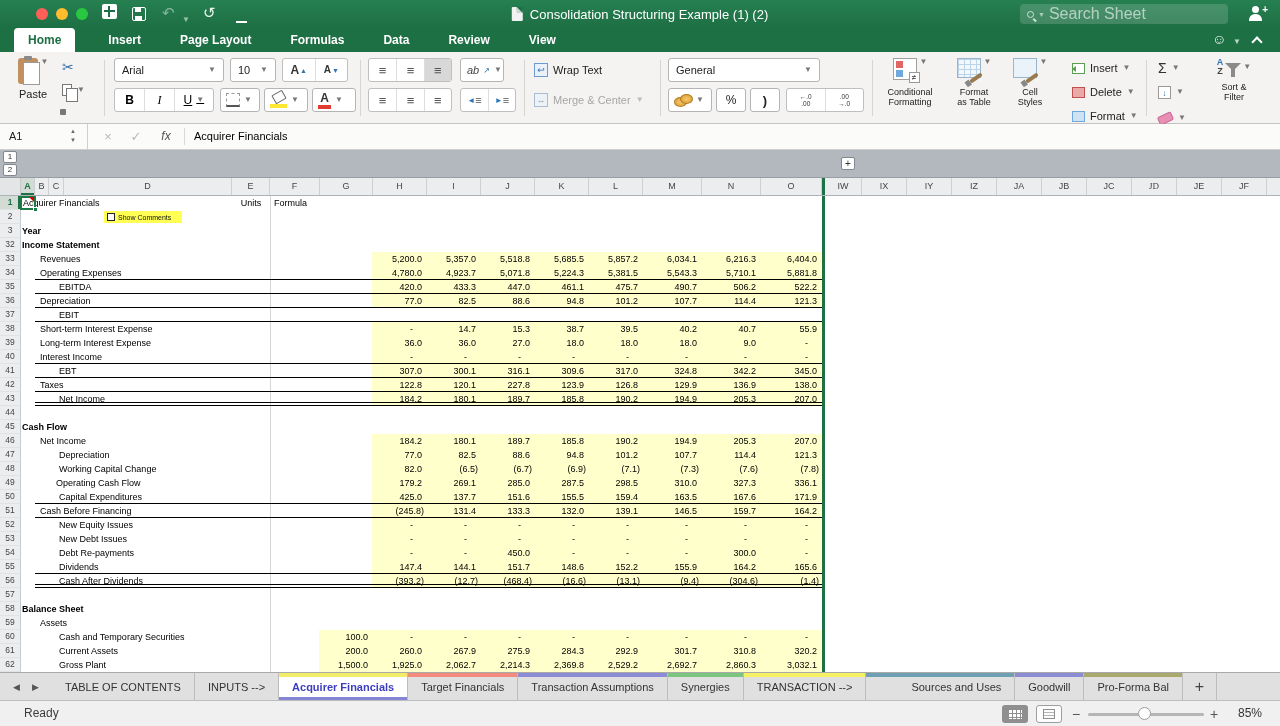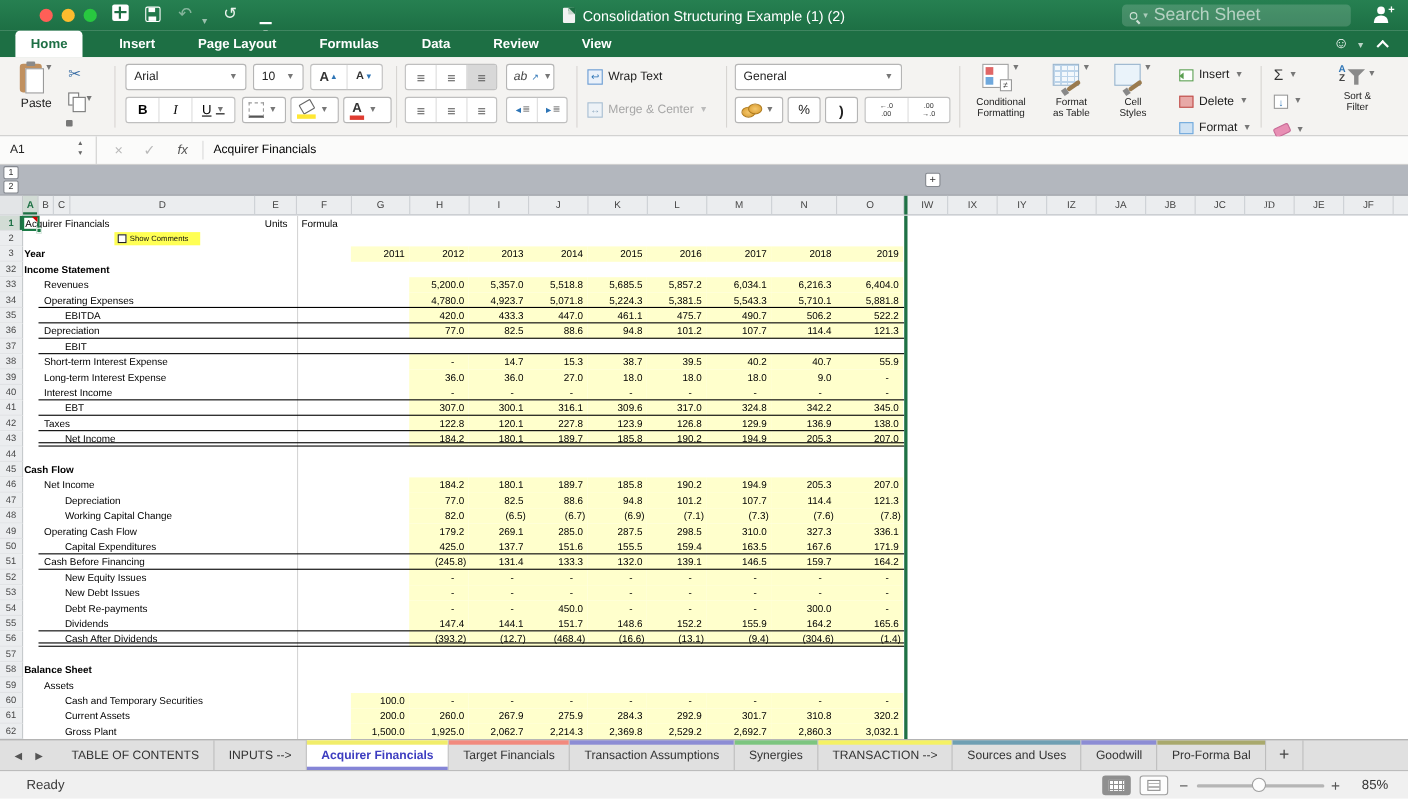--- a/index.html
+++ b/index.html
@@ -496,31 +496,20 @@
         <div id="showc">
           <span class="cbox"></span>
           <span class="ctxt">Show Comments</span>
         </div>
       </div>
     </div>
   <div class="grow">
         <div class="rh">3</div>
         <div class="rl">
           <div class="lab b" style="left: 1px;">Year</div>
-          <div class="cells">
-            <div class="cell ylw" style="width: 53px;">2011</div>
-            <div class="cell ylw" style="width: 54px;">2012</div>
-            <div class="cell ylw" style="width: 54px;">2013</div>
-            <div class="cell ylw" style="width: 54px;">2014</div>
-            <div class="cell ylw" style="width: 54px;">2015</div>
-            <div class="cell ylw" style="width: 54px;">2016</div>
-            <div class="cell ylw" style="width: 59px;">2017</div>
-            <div class="cell ylw" style="width: 59px;">2018</div>
-            <div class="cell ylw" style="width: 61px;">2019</div>
-          </div>
         </div>
       </div>
       <div class="grow">
         <div class="rh">32</div>
         <div class="rl">
           <div class="lab b" style="left: 1px;">Income Statement</div>
         </div>
       </div>
       <div class="grow">
         <div class="rh">33</div>
@@ -763,21 +752,21 @@
             <div class="cell ylw neg" style="width: 54px;">(7.1)</div>
             <div class="cell ylw neg" style="width: 59px;">(7.3)</div>
             <div class="cell ylw neg" style="width: 59px;">(7.6)</div>
             <div class="cell ylw neg" style="width: 61px;">(7.8)</div>
           </div>
         </div>
       </div>
       <div class="grow">
         <div class="rh">49</div>
         <div class="rl">
-          <div class="lab" style="left: 19px;">Operating Cash Flow</div>
+          <div class="lab" style="left: 35px;">Operating Cash Flow</div>
           <div class="cells">
             <div class="cell" style="width: 53px;"></div>
             <div class="cell ylw" style="width: 54px;">179.2</div>
             <div class="cell ylw" style="width: 54px;">269.1</div>
             <div class="cell ylw" style="width: 54px;">285.0</div>
             <div class="cell ylw" style="width: 54px;">287.5</div>
             <div class="cell ylw" style="width: 54px;">298.5</div>
             <div class="cell ylw" style="width: 59px;">310.0</div>
             <div class="cell ylw" style="width: 59px;">327.3</div>
             <div class="cell ylw" style="width: 61px;">336.1</div>
@@ -1008,21 +997,21 @@
       <div class="stab">
         <div class="stripe" style="background: rgb(124, 197, 127);"></div>
         <div style="display: inline;">Synergies</div>
       </div>
       <div class="stab">
         <div class="stripe" style="background: rgb(245, 241, 99);"></div>
         <div style="display: inline;">TRANSACTION --&gt;</div>
       </div>
       <div class="stab">
         <div class="stripe" style="background: rgb(111, 159, 179);"></div>
-        <div style="display: inline;">Sources and Uses</div>
+        <div style="display: inline; margin-left: 32px;">Sources and Uses</div>
       </div>
       <div class="stab">
         <div class="stripe" style="background: rgb(140, 140, 212);"></div>
         <div style="display: inline;">Goodwill</div>
       </div>
       <div class="stab clip">
         <div class="stripe" style="background: rgb(169, 169, 109);"></div>
         <div style="display: inline;">Pro-Forma Bal</div>
       </div>
     </div>

